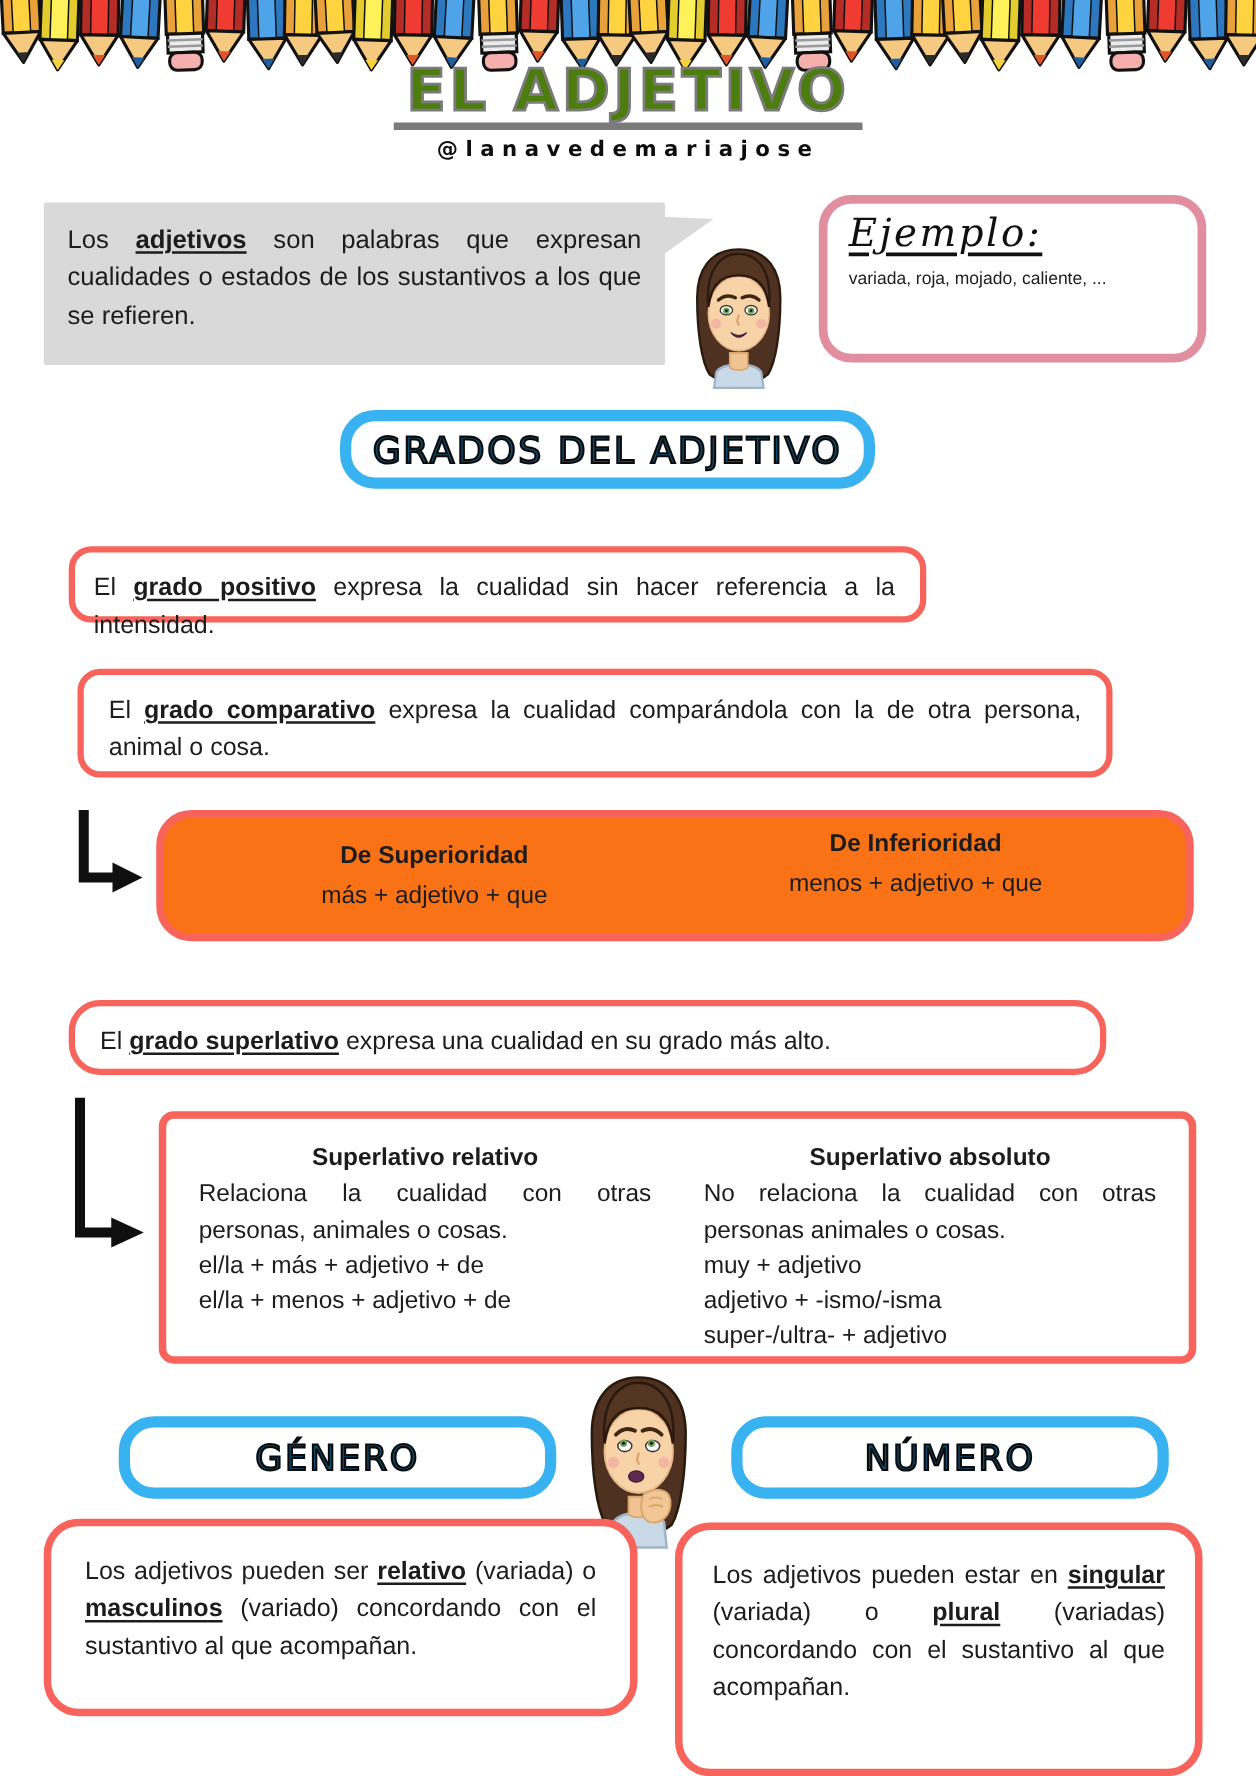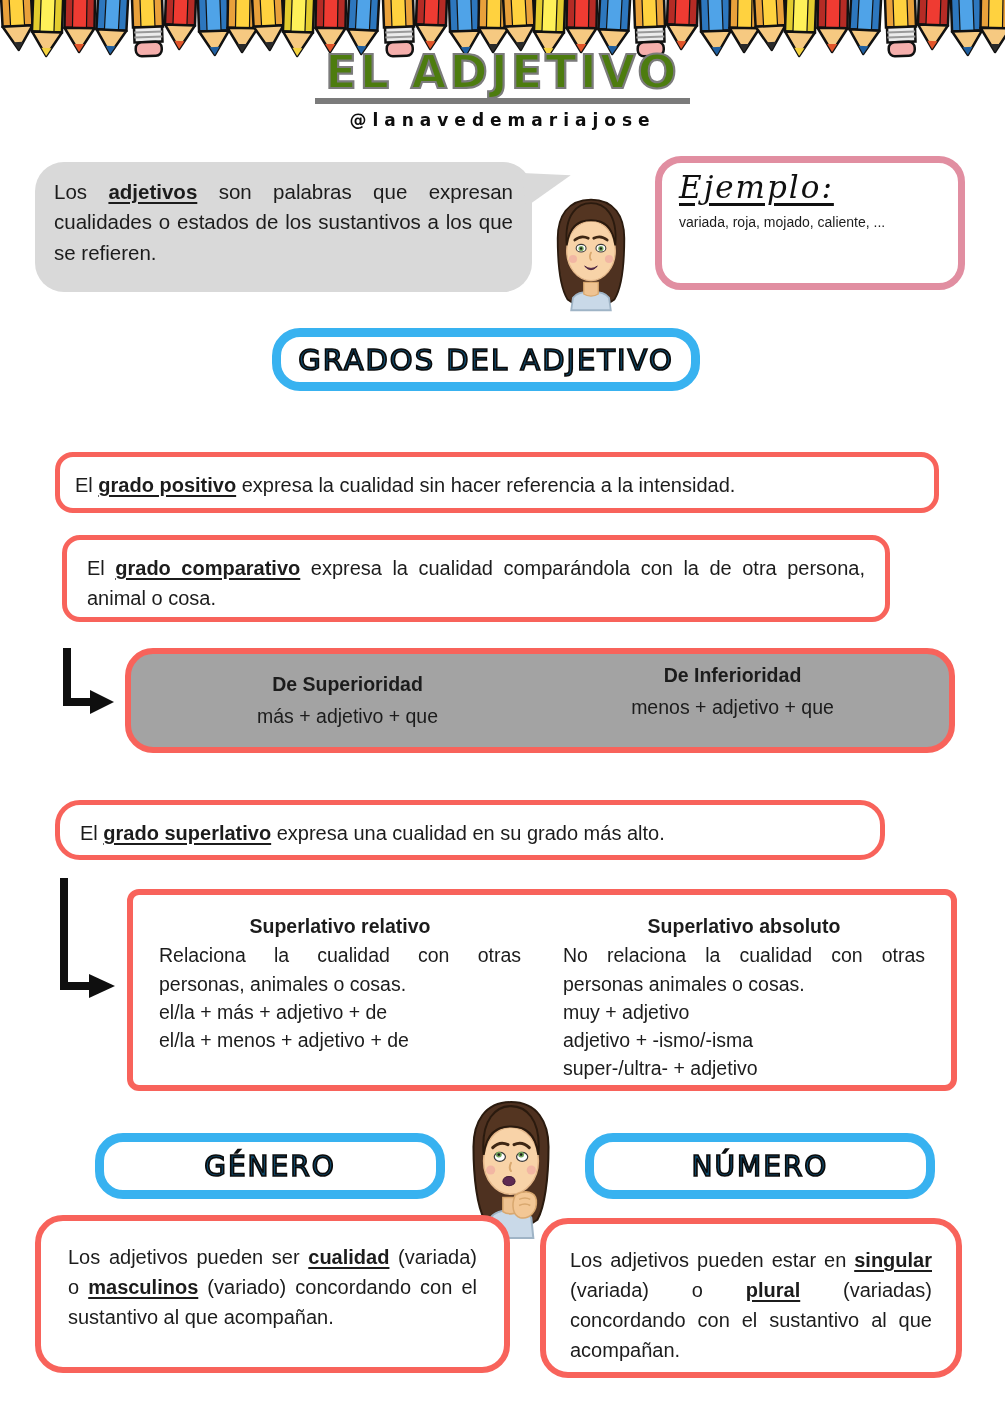--- a/index.html
+++ b/index.html
@@ -16,21 +16,21 @@
     font-size:46px; letter-spacing:3px; color:#4d7c0f; -webkit-text-stroke:2.2px #7b7b7b;
     border-bottom:6px solid #7b7b7b; padding:0 10px 2px 10px; line-height:1.05;
   }
   .handle {
     position:absolute; left:0; top:110px; width:1005px; text-align:center;
     font-family:"DejaVu Sans", sans-serif; font-weight:bold; font-size:17px; letter-spacing:6px; color:#0d0d0d;
   }
   
   .bubble {
     position:absolute; left:35px; top:162px; width:497px; height:130px; box-sizing:border-box;
-    background:#d9d9d9; border-radius:29px; padding:15px 19px;
+    background:#d9d9d9; border-radius:2px; padding:15px 19px;
     font-size:20.5px; line-height:1.48; text-align:justify;
   }
   .bubble-tail {
     position:absolute; left:524px; top:170px; width:0; height:0;
     border-top:8px solid transparent; border-bottom:26px solid transparent;
     border-left:48px solid #d9d9d9; transform:rotate(-7deg);
   }
   .avatar1 { position:absolute; left:546px; top:196px; width:90px; height:116px; }
   .ejemplo-box {
     position:absolute; left:655px; top:156px; width:310px; height:134px; box-sizing:border-box;
@@ -54,21 +54,21 @@
   
   .red-box {
     position:absolute; box-sizing:border-box; background:#fff;
     border:5px solid #f8635b; border-radius:18px; padding:13px 20px;
     font-size:20px; line-height:1.5; text-align:justify;
   }
   .kw { font-weight:bold; text-decoration:underline; text-decoration-thickness:2px; text-underline-offset:3px; }
   
   .comp-box {
     position:absolute; left:125px; top:648px; width:830px; height:105px; box-sizing:border-box;
-    border:6px solid #f8635b; border-radius:28px; background:#a3a3a3;
+    border:6px solid #f8635b; border-radius:28px; background:#f97316;
     display:flex; align-items:center; padding:0 24px;
   }
   .comp-col { flex:1; text-align:center; font-size:19.5px; line-height:1.4; }
   .comp-title { font-weight:bold; }
   .comp-form { margin-top:5px; }
   
   .sup-box {
     position:absolute; left:127px; top:889px; width:830px; height:202px; box-sizing:border-box;
     border:6px solid #f8635b; border-radius:12px; background:#fff;
     display:flex; gap:42px; padding:17px 26px;
@@ -171,21 +171,21 @@
 
   <div class="ejemplo-box">
     <span class="ejemplo-title">Ejemplo:</span>
     <div class="ejemplo-words">variada, roja, mojado, caliente, ...</div>
   </div>
 
   <div class="blue-box" style="left:272px; top:328px; width:428px; height:63px;">
     <span class="marker" style="font-size:29px;">GRADOS DEL ADJETIVO</span>
   </div>
 
-  <div class="red-box" style="left:55px; top:452px; width:884px; height:61px;padding-left:15px;">
+  <div class="red-box" style="left:55px; top:437px; width:686px; height:61px;padding-left:15px;">
     <span>El </span><span class="kw">grado positivo</span><span> expresa la cualidad sin hacer referencia a la intensidad.</span>
   </div>
 
   <div class="red-box" style="left:62px; top:535px; width:828px; height:87px;">
     <span>El </span><span class="kw">grado comparativo</span><span> expresa la cualidad comparándola con la de otra persona, animal o cosa.</span>
   </div>
 
   <svg class="arrow" style="left:58px; top:648px;" width="58" height="68" viewBox="0 0 58 68">
     <path d="M9 0 V54 H34" fill="none" stroke="#0f0f0f" stroke-width="8"></path>
     <polygon points="32,42 32,66 56,54" fill="#0f0f0f"></polygon>
@@ -250,20 +250,20 @@
       <circle cx="60" cy="55.8" r="1.3" fill="#1c1c1c"></circle>
     <path d="M50 64 q-2.5 5 0 8" stroke="#D9A86F" stroke-width="2" fill="none" stroke-linecap="round"></path>
     <circle cx="30" cy="71" r="4.5" fill="#EFA3A0" opacity="0.6"></circle>
     <circle cx="70" cy="71" r="4.5" fill="#EFA3A0" opacity="0.6"></circle>
     <ellipse cx="48" cy="82" rx="6" ry="4.5" fill="#5E2A52" stroke="#431c3a" stroke-width="1"></ellipse>
     <path d="M54 96 C64 90 74 92 75 101 C76 112 68 120 59 118 C52 116 50 106 54 96 Z" fill="#F3C795" stroke="#D9A86F" stroke-width="1.5"></path>
     <path d="M58 100 q6 -3 11 0 M58 106 q6 -3 11 0" stroke="#D9A86F" stroke-width="1.5" fill="none"></path>
   </svg>
 
   <div class="red-box" style="left:35px; top:1215px; width:475px; height:158px; border-width:6px; border-radius:28px; padding:21px 27px;">
-    <span>Los adjetivos pueden ser </span><span class="kw">cualidad</span><span> (variada) o </span><span class="kw">masculinos</span><span> (variado) concordando con el sustantivo al que acompañan.</span>
-  </div>
-
-  <div class="red-box" style="left:540px; top:1218px; width:422px; height:160px; border-width:6px; border-radius:28px; padding:21px 24px;">
+    <span>Los adjetivos pueden ser </span><span class="kw">relativo</span><span> (variada) o </span><span class="kw">masculinos</span><span> (variado) concordando con el sustantivo al que acompañan.</span>
+  </div>
+
+  <div class="red-box" style="left:540px; top:1218px; width:422px; height:203px; border-width:6px; border-radius:28px; padding:21px 24px;">
     <span>Los adjetivos pueden estar en </span><span class="kw">singular</span><span> (variada) o </span><span class="kw">plural</span><span> (variadas) concordando con el sustantivo al que acompañan.</span>
   </div>
 
 </div>
 
 </body></html>

